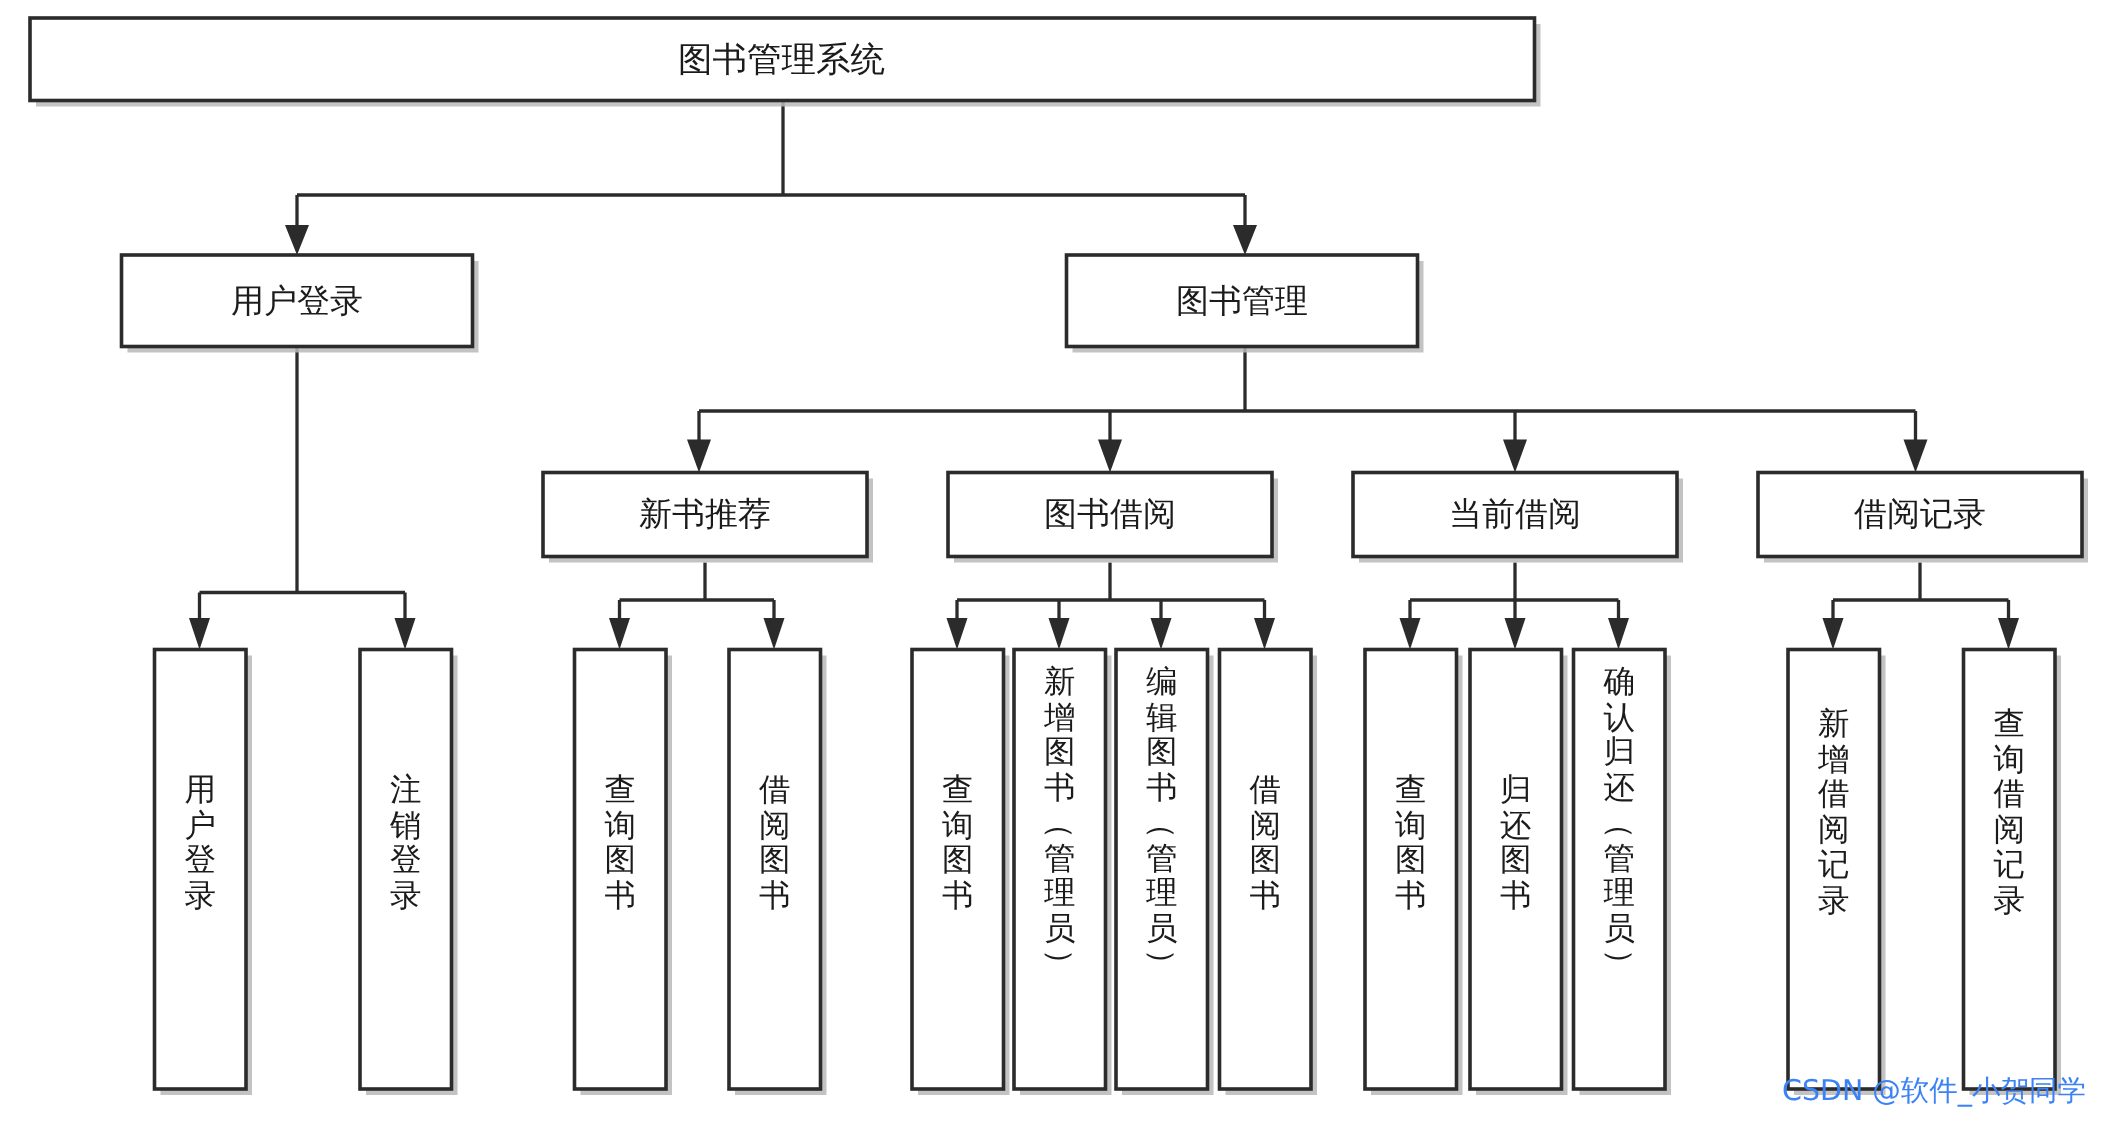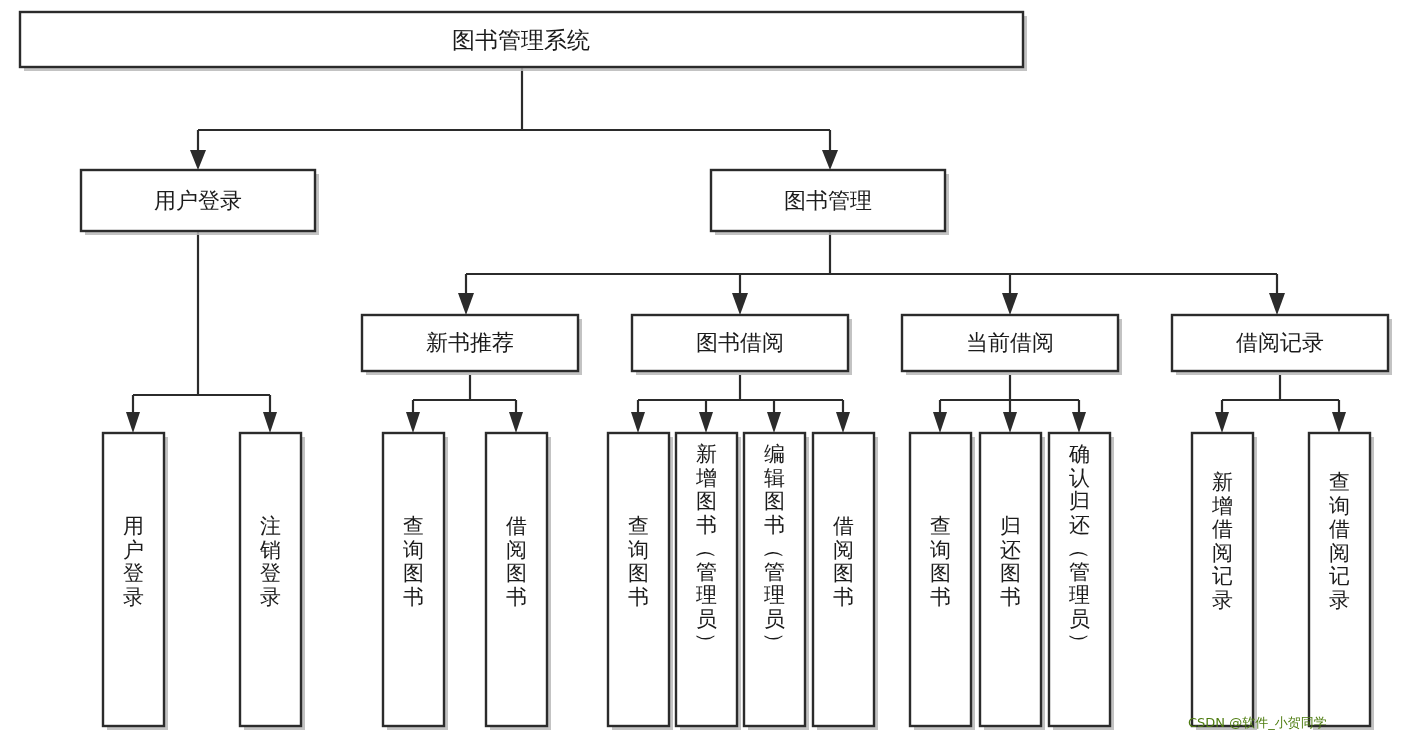--- a/index.html
+++ b/index.html
@@ -80,22 +80,22 @@
   }
   .leaf-label span.rot {
     display: block;
     transform: rotate(90deg);
   }
   .watermark {
     position: absolute;
     left: 1188px;
     top: 714px;
     font-family: "DejaVu Sans", "Liberation Sans", sans-serif;
-    font-size: 13px;
-    color: #4d7c0f;
+    font-size: 19px;
+    color: #3b82f6;
     white-space: nowrap;
     pointer-events: none;
   }
 </style>
 </head>
 <body>
 
 <div id="diagram-root">
 
   <svg class="diagram-canvas" viewBox="0 0 1405 747" xmlns="http://www.w3.org/2000/svg">

